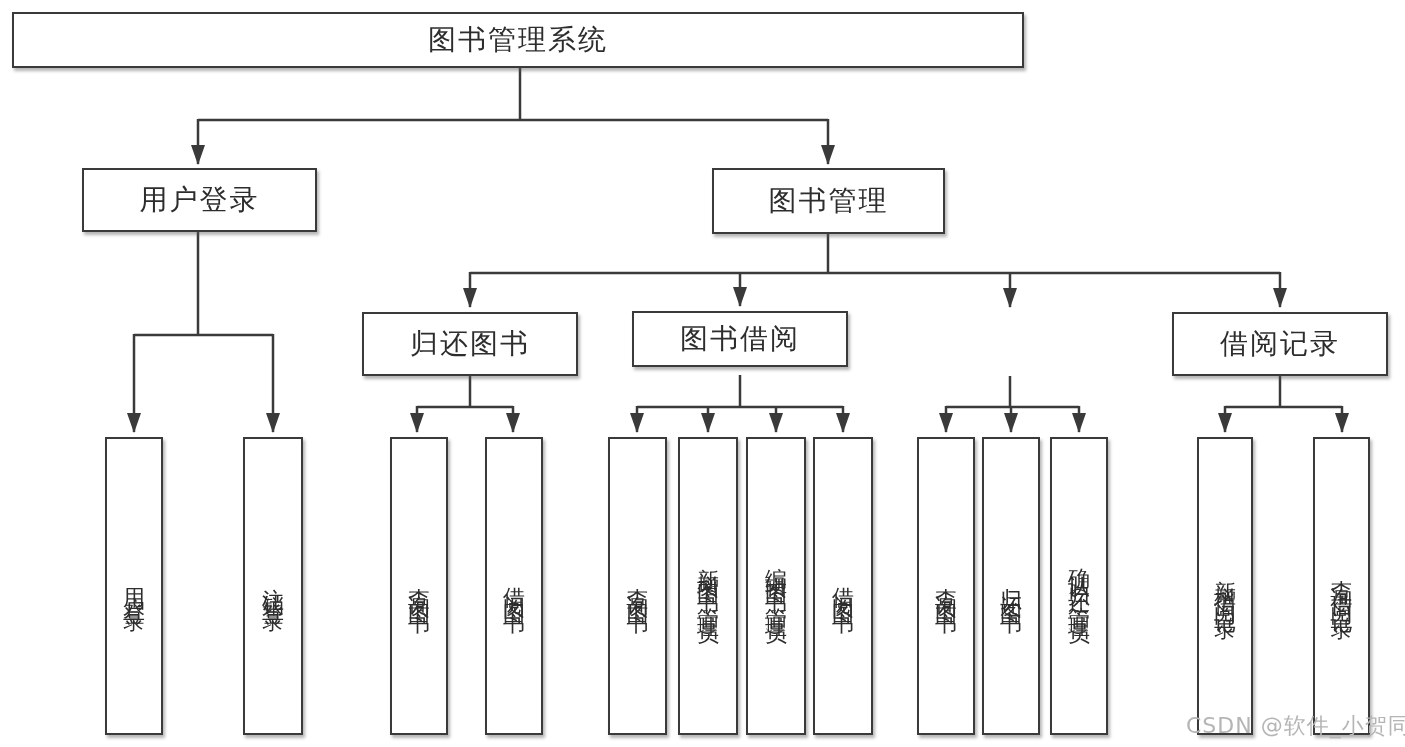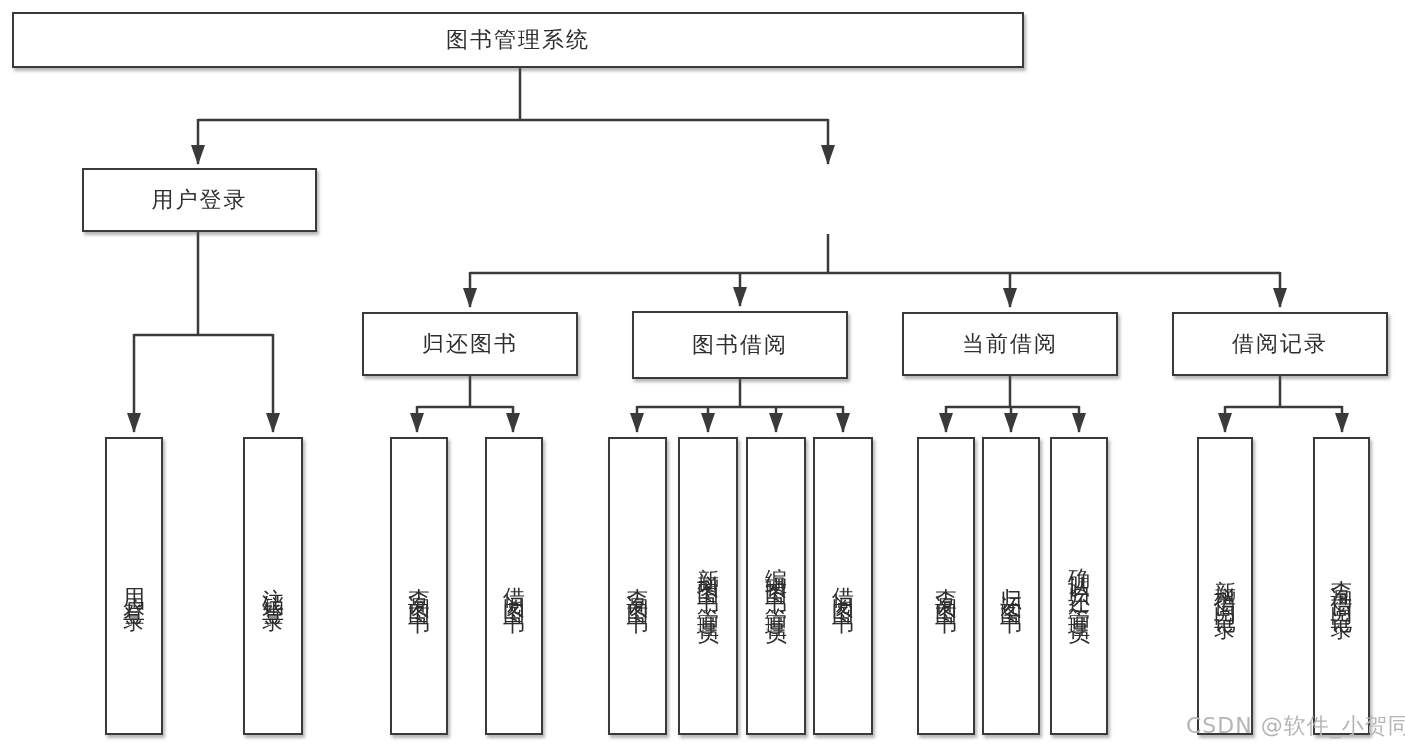--- a/index.html
+++ b/index.html
@@ -26,38 +26,38 @@
     box-sizing: border-box;
     background: #ffffff;
     border: 2px solid #3a3a3a;
     box-shadow: 2px 3px 3px rgba(90,90,90,0.45);
     display: flex;
     align-items: center;
     justify-content: center;
     color: #2d2d2d;
   }
   .hlabel {
-    font-size: 22px;
+    font-size: 28px;
     letter-spacing: 2px;
     white-space: nowrap;
   }
   .vlabel {
     writing-mode: vertical-rl;
     text-orientation: mixed;
     font-size: 22px;
     line-height: 1;
     letter-spacing: 8px;
     white-space: nowrap;
   }
   
   .n-root   { left: 12px;   top: 12px;  width: 1012px; height: 56px; }
   .n-login  { left: 82px;   top: 168px; width: 235px;  height: 64px; }
   .n-mgmt   { left: 712px;  top: 168px; width: 233px;  height: 66px; }
   .n-newbk  { left: 362px;  top: 312px; width: 216px;  height: 64px; }
-  .n-borrow { left: 632px;  top: 311px; width: 216px;  height: 68px; }
+  .n-borrow { left: 632px;  top: 311px; width: 216px;  height: 56px; }
   .n-cur    { left: 902px;  top: 312px; width: 216px;  height: 64px; }
   .n-rec    { left: 1172px; top: 312px; width: 216px;  height: 64px; }
   
   .leaf { top: 437px; height: 298px; }
   .l1  { left: 105px;  width: 58px; }
   .l2  { left: 243px;  width: 60px; }
   .l3  { left: 390px;  width: 58px; }
   .l4  { left: 485px;  width: 58px; }
   .l5  { left: 608px;  width: 59px; }
   .l6  { left: 678px;  width: 60px; }
@@ -134,30 +134,30 @@
     </g>
   </svg>
 
   <div class="node n-root">
     <span class="hlabel">图书管理系统</span>
   </div>
 
   <div class="node n-login">
     <span class="hlabel">用户登录</span>
   </div>
+  <div class="node n-mgmt">
+    <span class="hlabel">图书管理</span>
+  </div>
 
   <div class="node n-newbk">
     <span class="hlabel">归还图书</span>
   </div>
   <div class="node n-borrow">
     <span class="hlabel">图书借阅</span>
   </div>
-  <div class="node n-cur">
-    <span class="hlabel">当前借阅</span>
-  </div>
   <div class="node n-rec">
     <span class="hlabel">借阅记录</span>
   </div>
 
   <div class="node leaf l1">
     <span class="vlabel">用户登录</span>
   </div>
   <div class="node leaf l2">
     <span class="vlabel">注销登录</span>
   </div>

